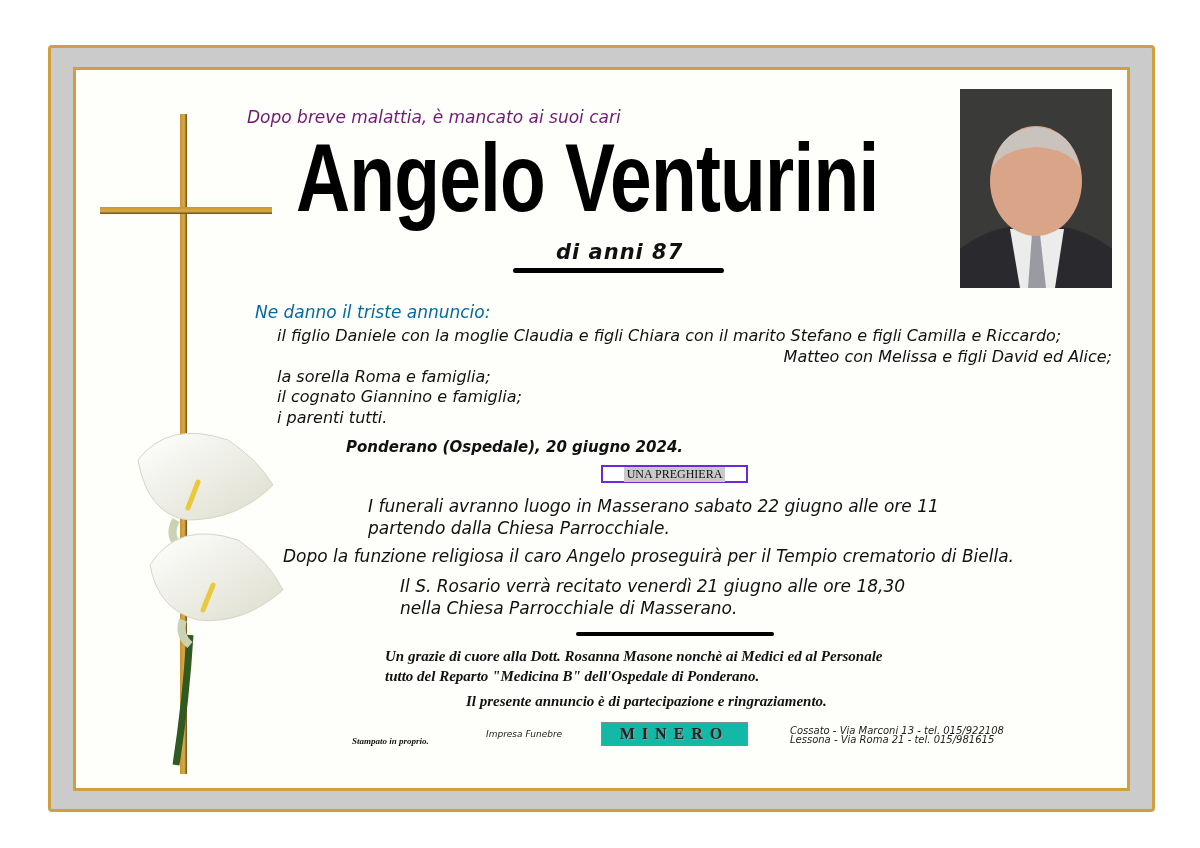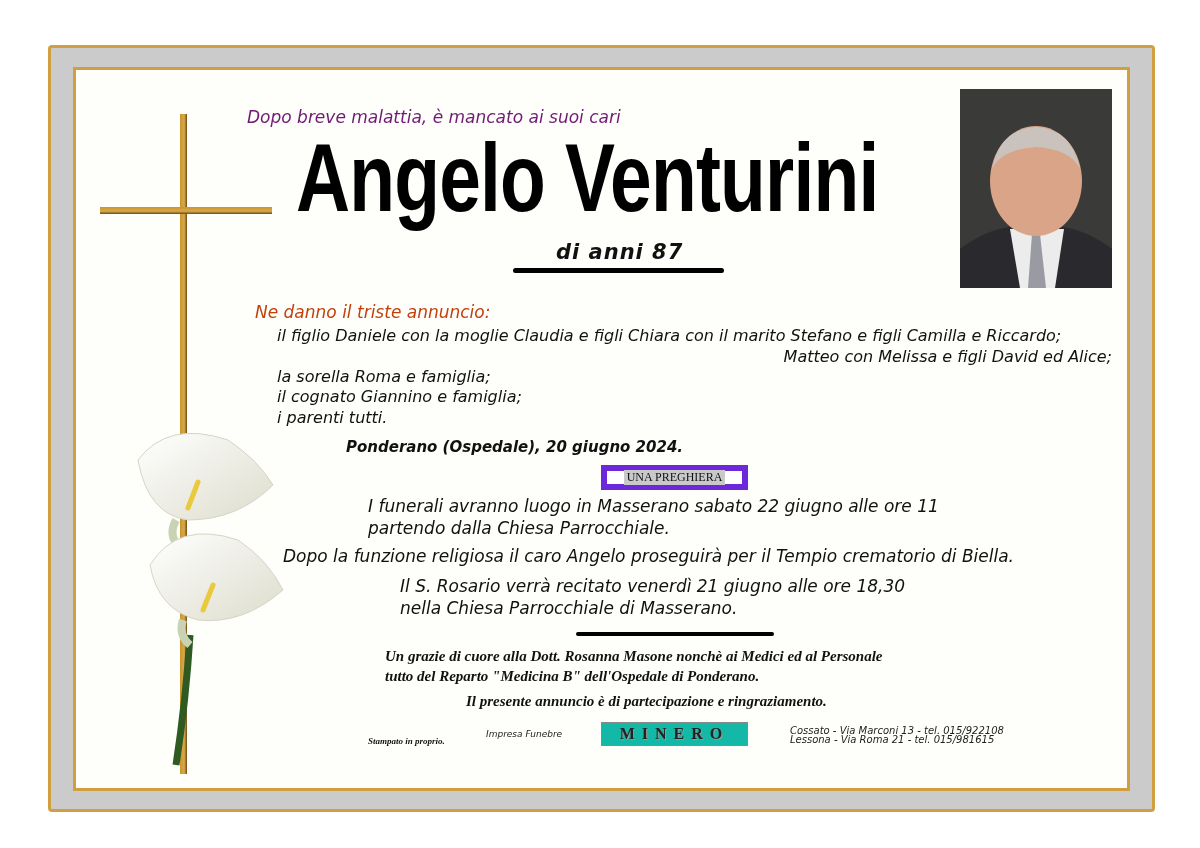--- a/index.html
+++ b/index.html
@@ -23,47 +23,47 @@
   
   .lily { left: 128px; top: 420px; width: 170px; height: 350px; }
 
   .intro { left: 247px; top: 107px; font-size: 17px; font-style: italic; color: #701a75; font-family: "DejaVu Sans", sans-serif; }
   .name { left: 296px; top: 128px; font-family: "Liberation Sans", sans-serif; font-weight: bold; font-size: 96px; color: #000; transform: scaleX(0.78); transform-origin: left top; white-space: nowrap; letter-spacing: -1px; line-height: 1.05; }
   .age { left: 556px; top: 240px; font-size: 21px; font-weight: bold; font-style: italic; color: #111; letter-spacing: 1px; }
   .age-rule { left: 513px; top: 268px; width: 211px; height: 5px; background: #000; border-radius: 3px; }
 
   .photo { left: 960px; top: 89px; width: 152px; height: 199px; background: #444; overflow: hidden; }
 
-  .announce-head { left: 255px; top: 302px; font-size: 17px; font-style: italic; color: #c2410c; }
+  .announce-head { left: 255px; top: 302px; font-size: 17px; font-style: italic; color: #0369a1; }
   .announce-line { font-size: 16px; font-style: italic; color: #111; white-space: nowrap; }
   .l1 { left: 277px; top: 326px; }
   .l2 { right: 88px; top: 347px; }
   .l3 { left: 277px; top: 367px; }
   .l4 { left: 277px; top: 387px; }
   .l5 { left: 277px; top: 408px; }
 
   .place-date { left: 346px; top: 438px; font-size: 15px; font-weight: bold; font-style: italic; color: #111; }
 
-  .prayer-btn { left: 601px; top: 465px; width: 147px; height: 25px; border: 6px solid #6d28d9; background: #fff; box-sizing: border-box; display: flex; align-items: center; justify-content: center; }
+  .prayer-btn { left: 601px; top: 465px; width: 147px; height: 18px; border: 2px solid #6d28d9; background: #fff; box-sizing: border-box; display: flex; align-items: center; justify-content: center; }
   .prayer-btn span { background: #c9c9c9; font-family: "Liberation Serif", serif; font-size: 12px; color: #111; padding: 0 3px; }
 
   .fun { font-size: 17px; font-style: italic; color: #111; white-space: nowrap; }
   .f1 { left: 368px; top: 496px; }
   .f2 { left: 368px; top: 518px; }
   .f3 { left: 283px; top: 546px; }
   .f4 { left: 400px; top: 576px; }
   .f5 { left: 400px; top: 598px; }
   .mid-rule { left: 576px; top: 632px; width: 198px; height: 4px; background: #000; border-radius: 2px; }
 
   .thanks { font-family: "Liberation Serif", serif; font-weight: bold; font-style: italic; font-size: 15px; color: #111; white-space: nowrap; }
   .t1 { left: 385px; top: 648px; }
   .t2 { left: 385px; top: 668px; }
   .t3 { left: 466px; top: 693px; }
 
-  .printed { left: 352px; top: 736px; font-family: "Liberation Serif", serif; font-weight: bold; font-style: italic; font-size: 9px; color: #111; margin-left: 16px; }
+  .printed { left: 352px; top: 736px; font-family: "Liberation Serif", serif; font-weight: bold; font-style: italic; font-size: 9px; color: #111; }
   .impresa { left: 486px; top: 729px; font-size: 9px; font-style: italic; color: #222; }
   .logo { left: 601px; top: 722px; width: 147px; height: 24px; border: 1px solid #888; box-sizing: border-box; display: flex; align-items: center; justify-content: center; background: #14b8a6; }
   .logo span { font-family: "Liberation Serif", serif; font-weight: bold; font-size: 16px; letter-spacing: 7px; color: #222; text-shadow: 1px 1px 0 #999; }
   .addr { left: 790px; top: 726px; font-size: 10px; font-style: italic; color: #222; line-height: 9px; }
 </style>
 </head>
 <body>
 
 <div class="frame-outer"></div>
 <div class="frame-inner"></div>

